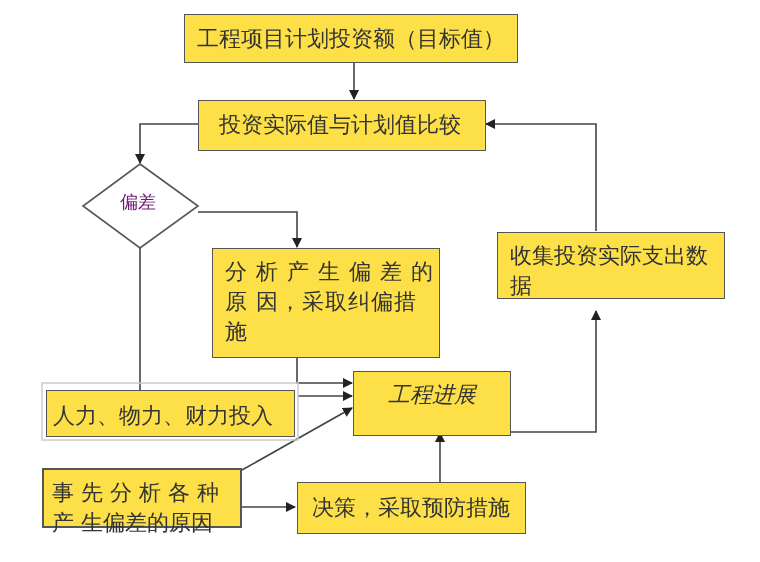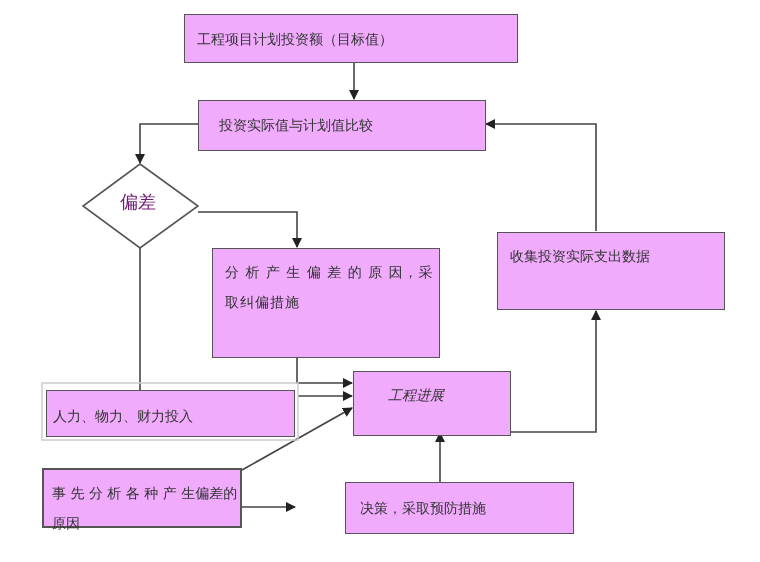--- a/index.html
+++ b/index.html
@@ -1,20 +1,20 @@
 <!DOCTYPE html>
 <html><head>
   <meta charset="utf-8">
   <style>
     html, body { margin:0; padding:0; background:#ffffff; }
     body { width:760px; height:562px; position:relative; overflow:hidden;
            font-family: "DejaVu Serif", "Liberation Serif", serif; color:#222; }
     svg.lines { position:absolute; left:0; top:0; width:760px; height:562px; }
-    .box { position:absolute; border:1.5px solid #555; background:#f0abfc; box-sizing:border-box;
-           font-size:14px; line-height:30px; color:#333; }
+    .box { position:absolute; border:1.5px solid #555; background:#fde047; box-sizing:border-box;
+           font-size:22px; line-height:30px; color:#333; }
     .node-text { position:absolute; }
   </style>
 </head>
 <body>
 
 <svg class="lines" viewBox="0 0 760 562">
   <defs>
     <marker id="ah" markerWidth="10" markerHeight="10" refX="9" refY="5" orient="auto" markerUnits="userSpaceOnUse">
       <path d="M0,0 L10,5 L0,10 Z" fill="#222"></path>
     </marker>
@@ -56,31 +56,31 @@
 <div class="box" style="left:198px;top:100px;width:288px;height:51px;">
   <span class="node-text" style="left:20px;top:9px;text-align:right;">投资实际值与计划值比较</span>
 </div>
 
 <span class="node-text" style="left:120px;top:190px;font-size:18px;color:#701a75;">偏差</span>
 
 <div class="box" style="left:212px;top:248px;width:228px;height:110px;">
   <span class="node-text" style="left:12px;top:8px;width:210px;letter-spacing:1px;">分 析 产 生 偏 差 的 原 因，采取纠偏措施</span>
 </div>
 
-<div class="box" style="left:497px;top:232px;width:228px;height:78px;">
+<div class="box" style="left:497px;top:232px;width:228px;height:67px;">
   <span class="node-text" style="left:12px;top:8px;width:200px;">收集投资实际支出数据</span>
 </div>
 
 <div class="box" style="left:46px;top:390px;width:249px;height:47px;">
   <span class="node-text" style="left:6px;top:10px;">人力、物力、财力投入</span>
 </div>
 
 <div class="box" style="left:353px;top:371px;width:158px;height:65px;font-style:italic;">
   <span class="node-text" style="left:34px;top:8px;">工程进展</span>
 </div>
 
 <div class="box" style="left:42px;top:468px;width:200px;height:60px;border-width:2px;">
   <span class="node-text" style="left:8px;top:8px;width:186px;">事 先 分 析 各 种 产 生偏差的原因</span>
 </div>
 
-<div class="box" style="left:297px;top:482px;width:229px;height:52px;margin-left:48px;">
+<div class="box" style="left:297px;top:482px;width:229px;height:52px;">
   <span class="node-text" style="left:14px;top:10px;">决策，采取预防措施</span>
 </div>
 
 </body></html>

